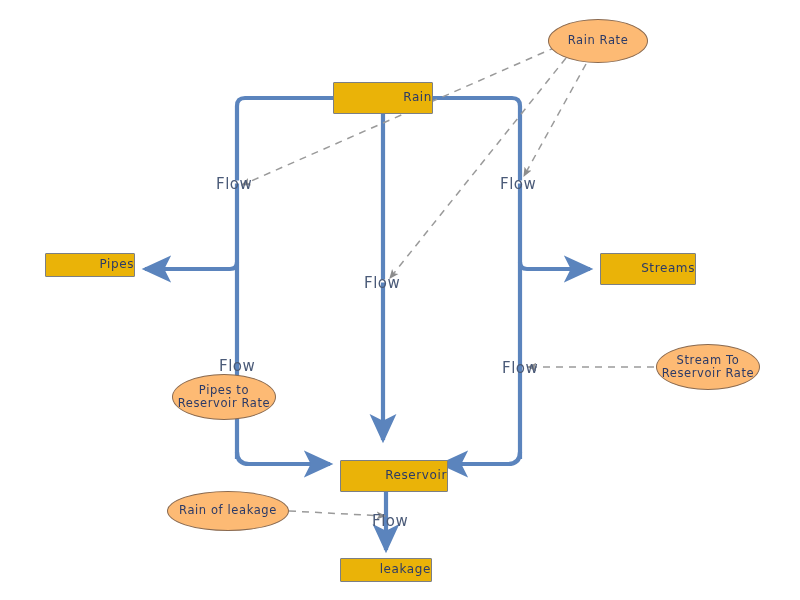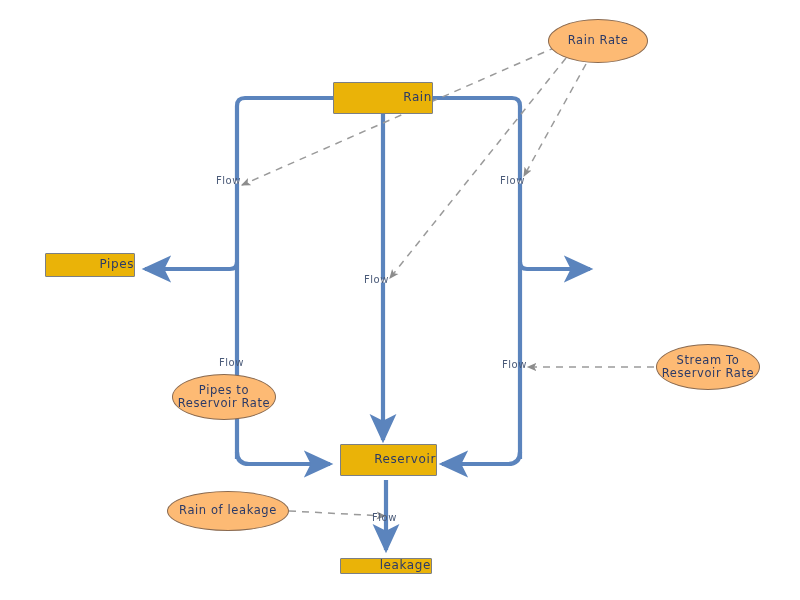--- a/index.html
+++ b/index.html
@@ -46,21 +46,21 @@
   }
   .rate {
     background: #fdba74;
     border: 1.6px solid #8a6a50;
     border-radius: 50%;
     font-size: 11.5px;
   }
   .flow-label {
     position: absolute;
     color: #4a5a78;
-    font-size: 10px;
+    font-size: 15px;
     letter-spacing: 0.5px;
     white-space: nowrap;
   }
 </style>
 </head>
 <body>
 
 <div id="canvas">
 
   <svg id="wires" viewBox="0 0 800 600" width="800" height="600" xmlns="http://www.w3.org/2000/svg">
@@ -104,26 +104,29 @@
   </svg>
 
   <div class="node stock" style="left:333px; top:82px; width:100px; height:32px;">
     <span>Rain</span>
   </div>
 
   <div class="node stock" style="left:45px; top:253px; width:90px; height:24px;">
     <span>Pipes</span>
   </div>
 
+  <div class="node stock" style="left:600px; top:253px; width:96px; height:32px;">
+    <span>Streams</span>
+  </div>
 
-  <div class="node stock" style="left:340px; top:444px; width:97px; height:32px;">
+  <div class="node stock" style="left:340px; top:460px; width:108px; height:32px;">
     <span>Reservoir</span>
   </div>
 
-  <div class="node stock" style="left:340px; top:558px; width:92px; height:16px;">
+  <div class="node stock" style="left:340px; top:558px; width:92px; height:24px;">
     <span>leakage</span>
   </div>
 
   <div class="node rate" style="left:548px; top:19px; width:100px; height:44px;">
     <span>Rain Rate</span>
   </div>
 
   <div class="node rate" style="left:172px; top:374px; width:104px; height:46px; white-space:pre-line;">
     <span style="white-space:pre-line;">Pipes to
 Reservoir Rate</span>

